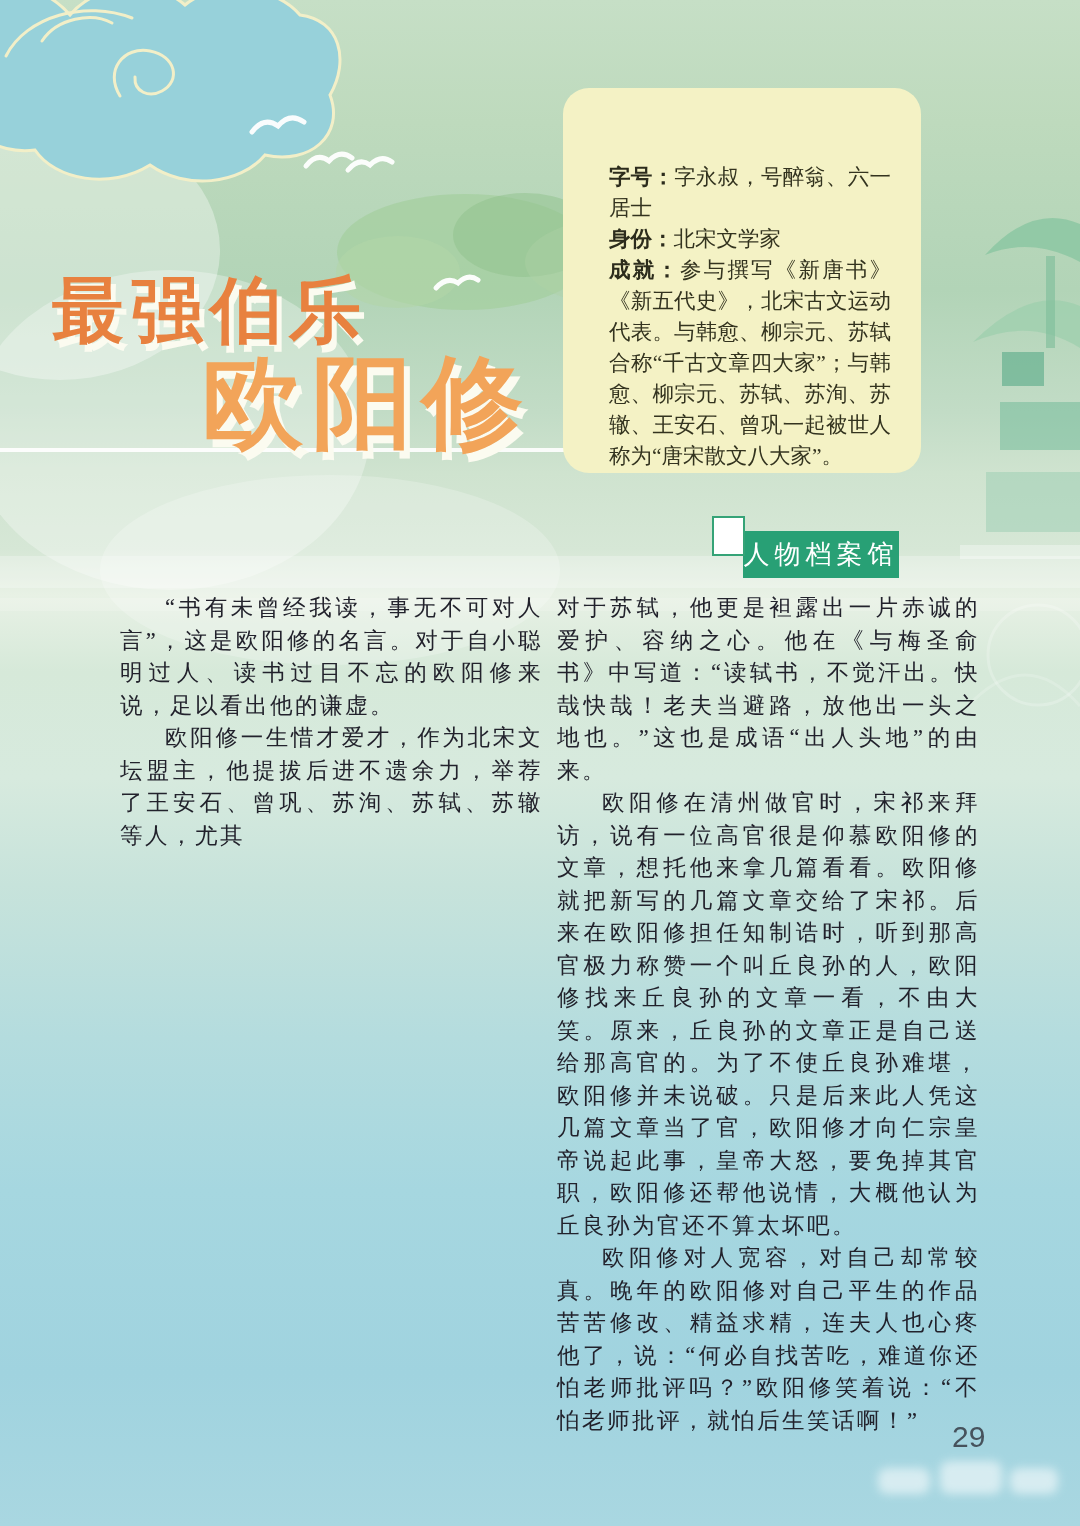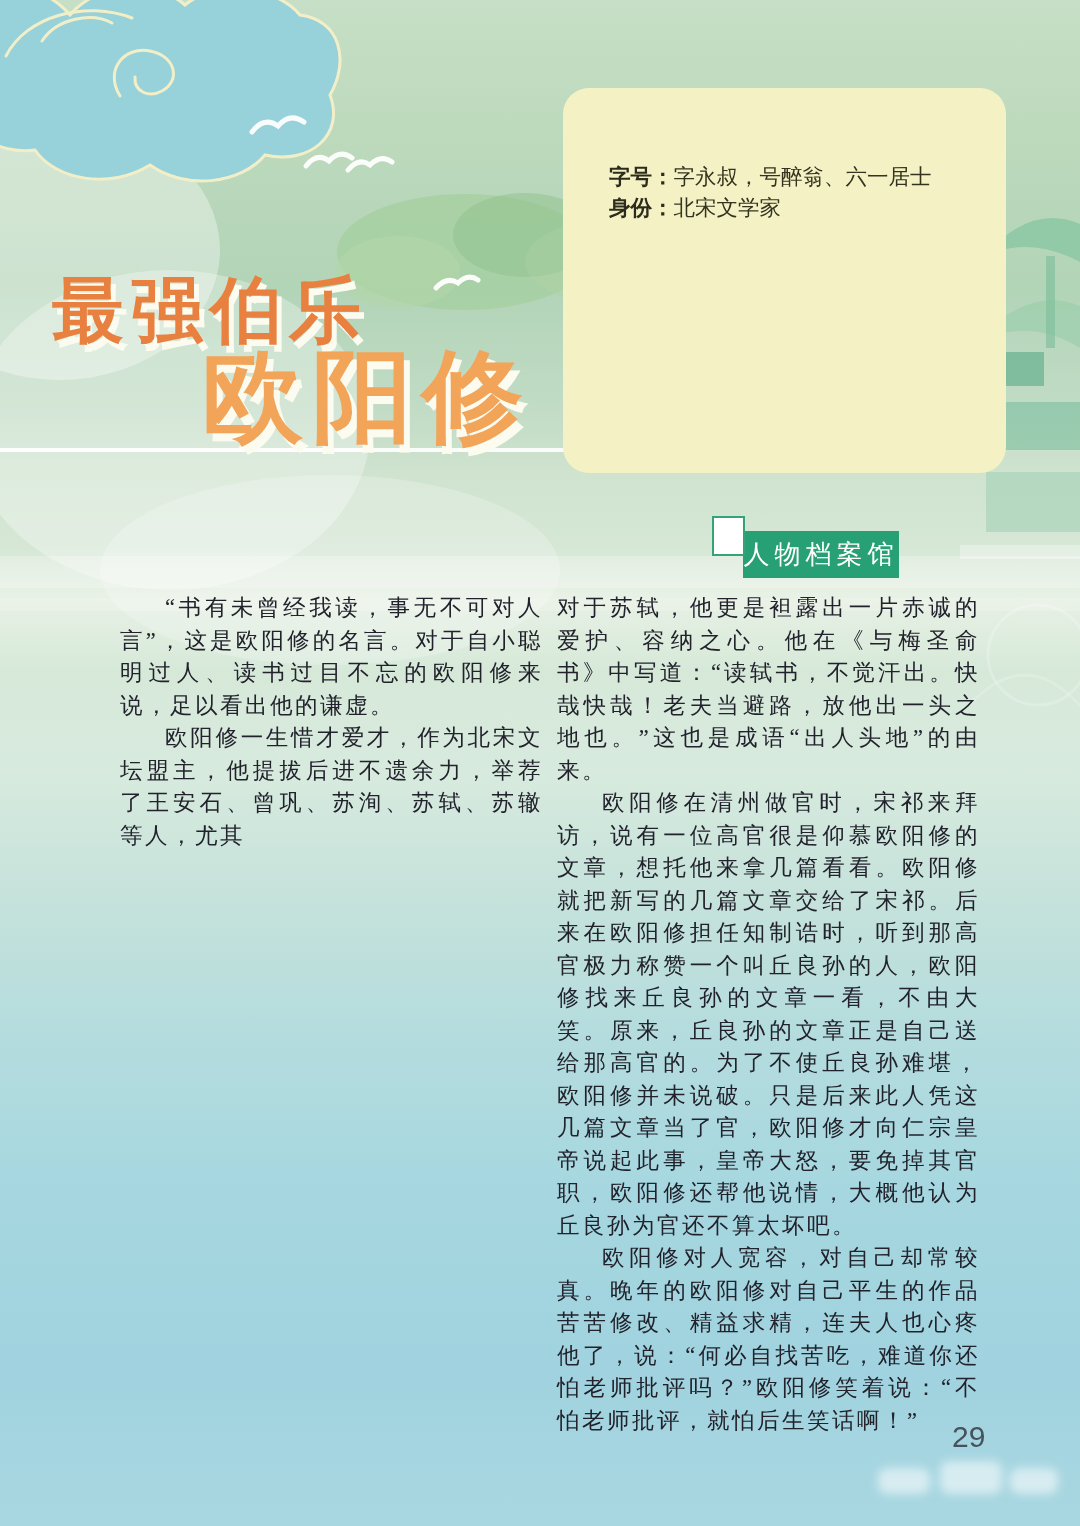--- a/index.html
+++ b/index.html
@@ -30,27 +30,27 @@
     position:absolute;left:52px;top:274px;z-index:2;
     font-family:"Liberation Sans","DejaVu Sans",sans-serif;
     font-weight:900;line-height:1;
   }
   .title-line1{
     font-size:72px;letter-spacing:7px;color:#e8813f;
     text-shadow:5px 7px 0 #fbfbf0;
   }
   .title-line2{
     font-size:101px;letter-spacing:9px;color:#f2a459;
-    margin-left:150px;margin-top:0;
+    margin-left:150px;margin-top:6px;
     text-shadow:6px 8px 0 #fbfbf0;
   }
 
   .profile-card{
     position:absolute;left:563px;top:88px;z-index:2;
-    width:443px;height:385px;box-sizing:border-box;
+    width:358px;height:385px;box-sizing:border-box;
     background:#f4f2c5;border-radius:26px;
     padding:74px 30px 0 46px;
     font-size:21.5px;line-height:31px;color:#33331f;
     text-align:justify;
   }
   .profile-card p{margin:0;}
   .profile-card .label{font-weight:bold;color:#2c2c1c;}
 
   .badge-square{
     position:absolute;left:712px;top:516px;z-index:4;
@@ -152,20 +152,21 @@
   </svg>
 
   <div class="title-block">
     <div class="title-line1">最强伯乐</div>
     <div class="title-line2">欧阳修</div>
   </div>
 
   <div class="profile-card">
     <p><span class="label">字号：</span><span>字永叔，号醉翁、六一居士</span></p>
     <p><span class="label">身份：</span><span>北宋文学家</span></p>
+    <p><span class="label">成就：</span><span>参与撰写《新唐书》《新五代史》，北宋古文运动代表。与韩愈、柳宗元、苏轼合称“千古文章四大家”；与韩愈、柳宗元、苏轼、苏洵、苏辙、王安石、曾巩一起被世人称为“唐宋散文八大家”。</span></p>
   </div>
 
   <div class="badge-square"></div>
   <div class="section-badge">
     <span>人物档案馆</span>
   </div>
 
   <div class="columns">
     <div class="col">
       <p>“书有未曾经我读，事无不可对人言”，这是欧阳修的名言。对于自小聪明过人、读书过目不忘的欧阳修来说，足以看出他的谦虚。</p>

